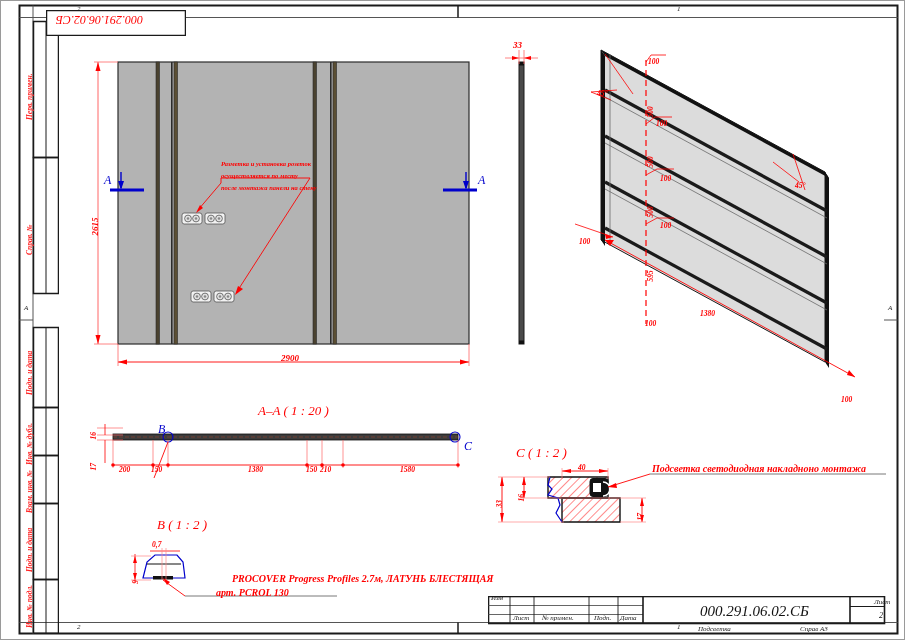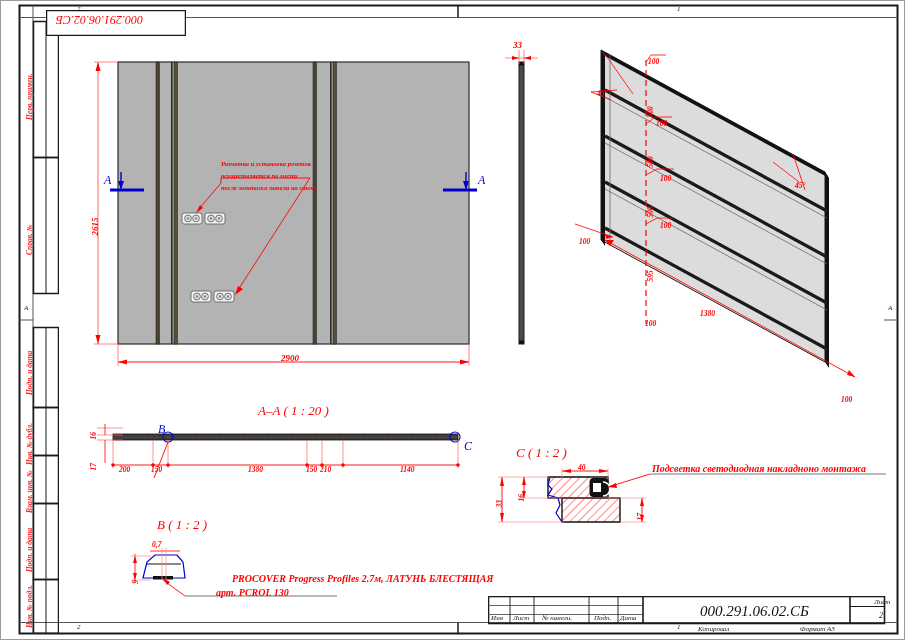--- a/index.html
+++ b/index.html
@@ -276,21 +276,21 @@
   <div class="txt dim8 rot90" style="left:90px;top:432px">16</div>
   <div class="txt dim8 rot90" style="left:90px;top:463px">17</div>
   <div class="txt bmark" style="left:158px;top:423px">B</div>
   <div class="txt bmark" style="left:464px;top:440px">C</div>
 
   <div class="txt dim8" style="left:119px;top:466px">200</div>
   <div class="txt dim8" style="left:151px;top:466px">150</div>
   <div class="txt dim8" style="left:248px;top:466px">1380</div>
   <div class="txt dim8" style="left:306px;top:466px">150</div>
   <div class="txt dim8" style="left:320px;top:466px">210</div>
-  <div class="txt dim8" style="left:400px;top:466px">1140</div>
+  <div class="txt dim8" style="left:400px;top:466px">1580</div>
 
   <div class="txt vtitle" style="left:157px;top:518px">B ( 1 : 2 )</div>
 
   <svg class="abs" style="left:125px;top:540px" width="220" height="60">
 
     <path d="M18,38 L22,22 L30,15 L52,15 L58,22 L60,38 Z" fill="#fff" stroke="#0000cc" stroke-width="1.2"></path>
     <line x1="22" y1="24" x2="56" y2="24" stroke="#111" stroke-width="1.2"></line>
     <rect x="28" y="36" width="20" height="3.5" fill="#111"></rect>
 
     <line x1="25" y1="11" x2="55" y2="11" stroke="#ff0000" stroke-width="0.8"></line>
@@ -375,27 +375,27 @@
       <line x1="22" y1="0.5" x2="22" y2="27.5"></line>
       <line x1="46" y1="0.5" x2="46" y2="27.5"></line>
       <line x1="101" y1="0.5" x2="101" y2="27.5"></line>
       <line x1="130" y1="0.5" x2="130" y2="27.5"></line>
     </g>
 
     <line x1="362" y1="0.5" x2="362" y2="27.5" stroke="#1a1a1a" stroke-width="1.6"></line>
     <line x1="362" y1="10.5" x2="396" y2="10.5" stroke="#1a1a1a" stroke-width="1.2"></line>
   </svg>
 
-  <div class="txt blk7" style="left:491px;top:615px">Изм</div>
+  <div class="txt blk7" style="left:491px;top:595px">Изм</div>
   <div class="txt blk7" style="left:513px;top:615px">Лист</div>
-  <div class="txt blk7" style="left:542px;top:615px">№ панели.</div>
+  <div class="txt blk7" style="left:542px;top:615px">№ примен.</div>
   <div class="txt blk7" style="left:594px;top:615px">Подп.</div>
   <div class="txt blk7" style="left:620px;top:615px">Дата</div>
 
   <div class="txt blkbig" style="left:700px;top:604px">000.291.06.02.СБ</div>
 
   <div class="txt blk7" style="left:874px;top:599px;font-style:italic;">Лист</div>
   <div class="txt blk" style="left:879px;top:612px">2</div>
 
-  <div class="txt blk7" style="left:698px;top:626px">Копировал</div>
-  <div class="txt blk7" style="left:800px;top:626px">Формат А3</div>
+  <div class="txt blk7" style="left:698px;top:626px">Подсветка</div>
+  <div class="txt blk7" style="left:800px;top:626px">Справ А3</div>
 
 </div>
 
 </body></html>

